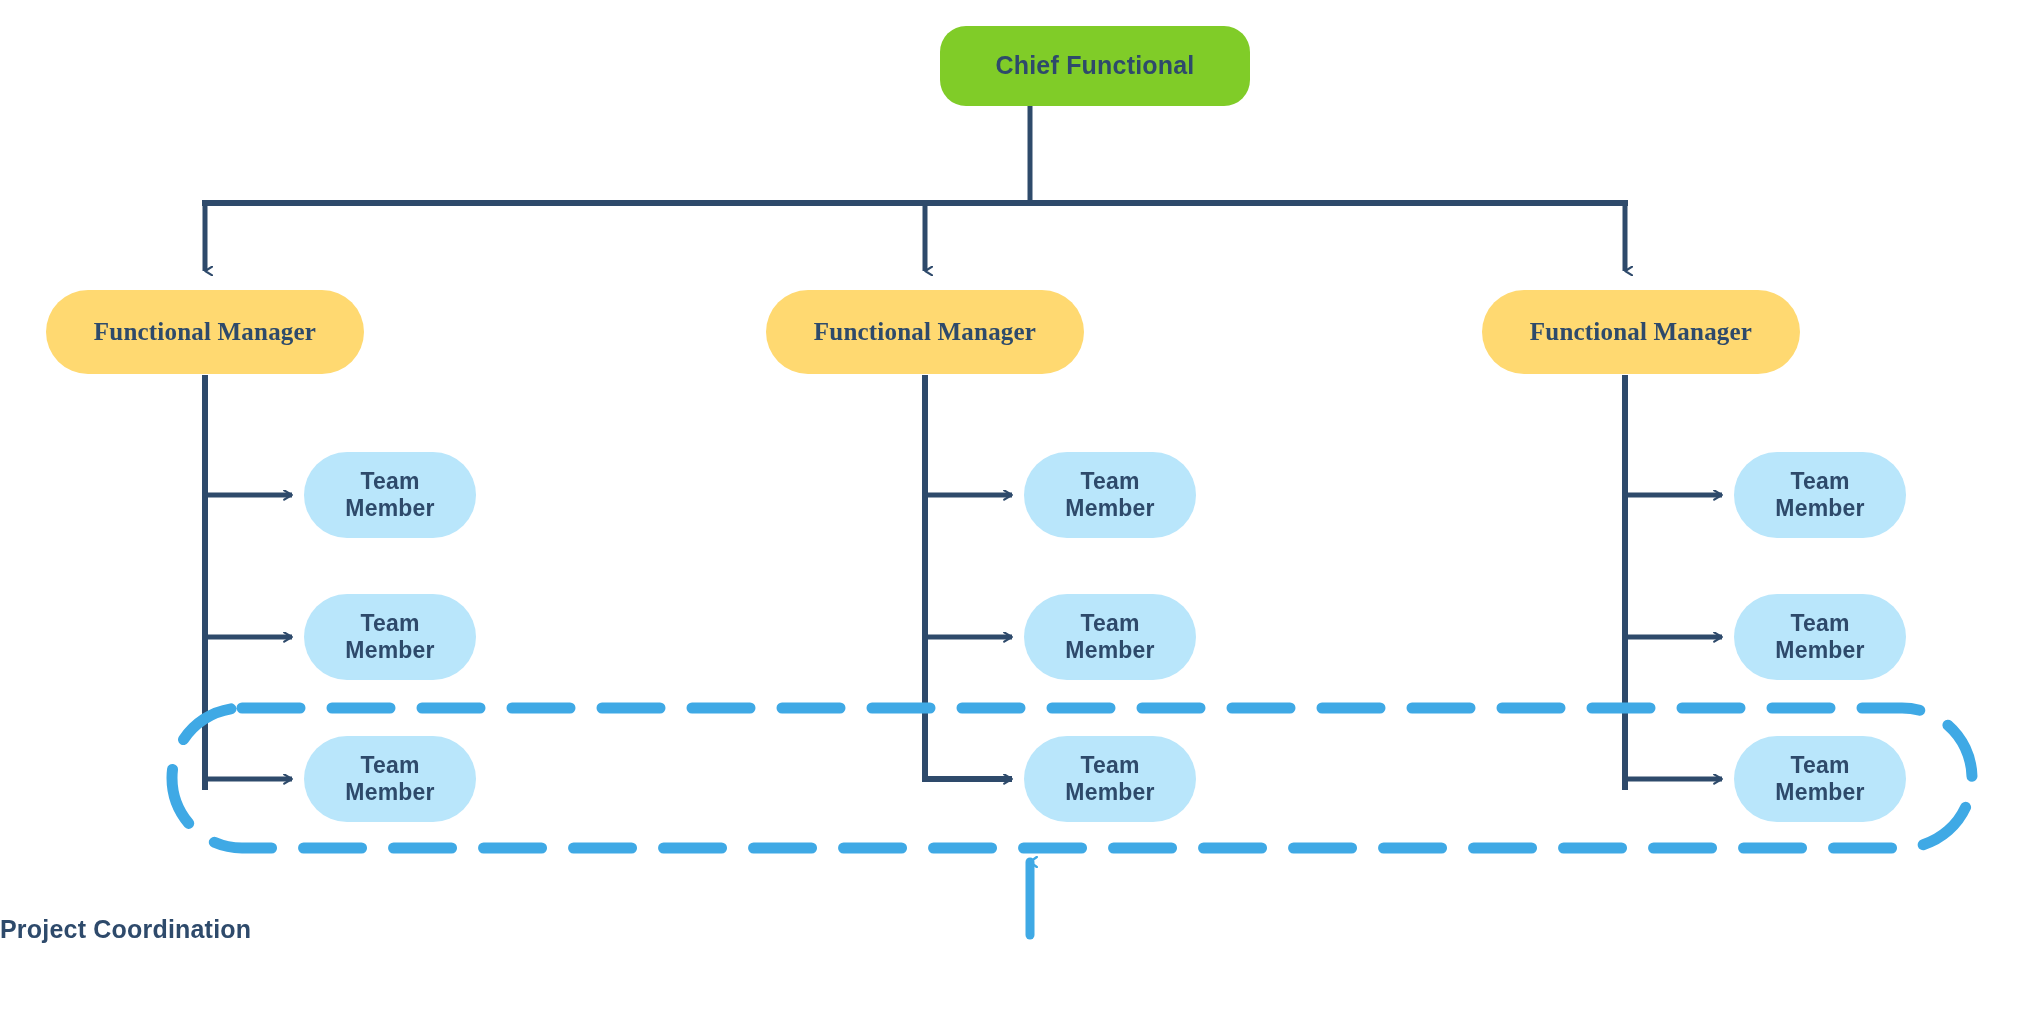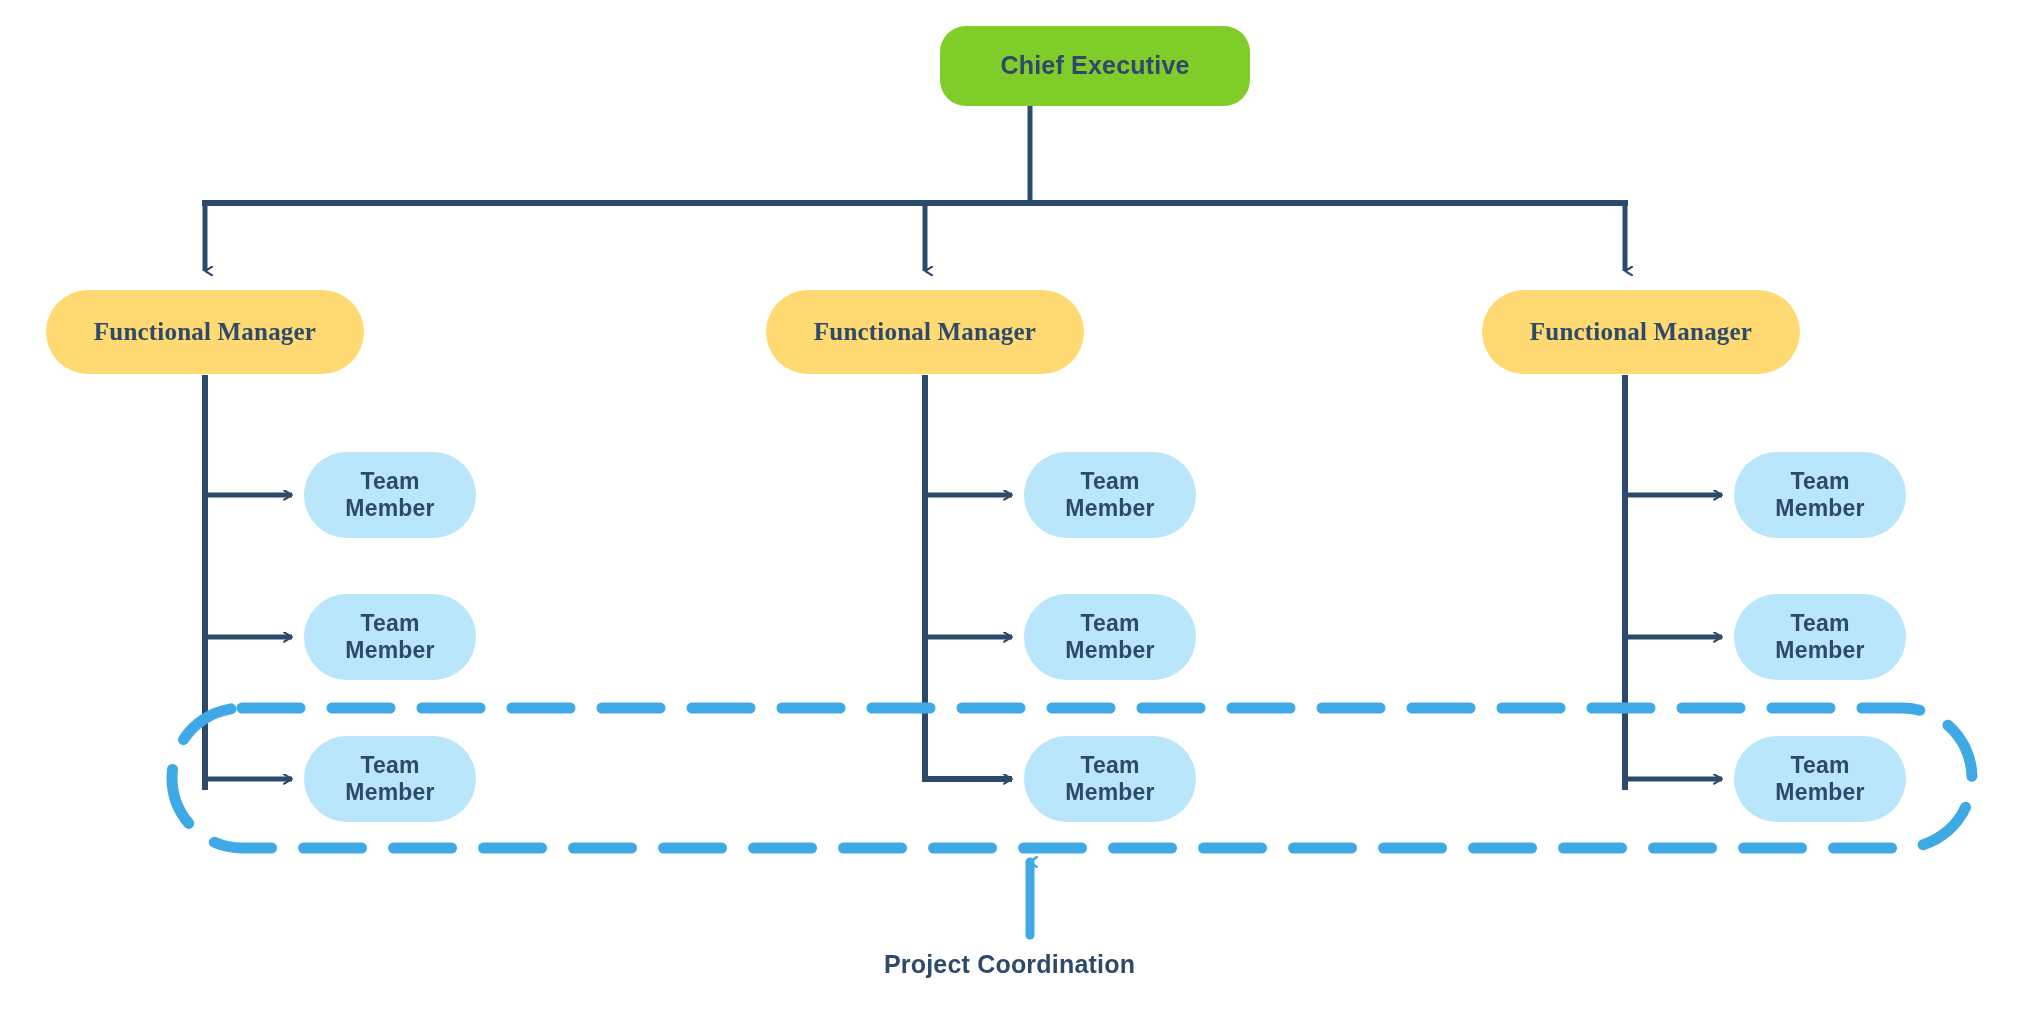--- a/index.html
+++ b/index.html
@@ -140,21 +140,21 @@
     <g>
       <rect x="172" y="708" width="1800" height="140" rx="70" ry="70" fill="none" stroke="#3fa9e5" stroke-width="11" stroke-linecap="round" stroke-dasharray="58 32"></rect>
     </g>
 
     <g>
       <path d="M1030,935 L1030,862" fill="none" stroke="#3fa9e5" stroke-width="9" stroke-linecap="round" marker-end="url(#arrow-blue-up)"></path>
     </g>
   </svg>
 
   <div class="node node-exec" style="left:940px; top:26px; width:310px; height:80px; background:#80cc28;">
-    <span>Chief Executive</span>
+    <span>Chief Functional</span>
   </div>
 
   <div class="node node-manager" style="left:46px; top:290px; width:318px; height:84px; background:#ffd971;">
     <span>Functional Manager</span>
   </div>
 
   <div class="node node-manager" style="left:766px; top:290px; width:318px; height:84px; background:#ffd971;">
     <span>Functional Manager</span>
   </div>
 
@@ -212,15 +212,15 @@
       <span class="line">Member</span>
     </span>
   </div>
   <div class="node node-member" style="left:1734px; top:736px; width:172px; height:86px; background:#b9e6fb;">
     <span>
       <span class="line">Team</span>
       <span class="line">Member</span>
     </span>
   </div>
 
-  <div class="caption" style="left:0px; top:950px; width:2019px; text-align:center;">Project Coordination</div>
+  <div class="caption" style="left:0px; top:915px; width:2019px; ">Project Coordination</div>
 
 </div>
 
 </body></html>

